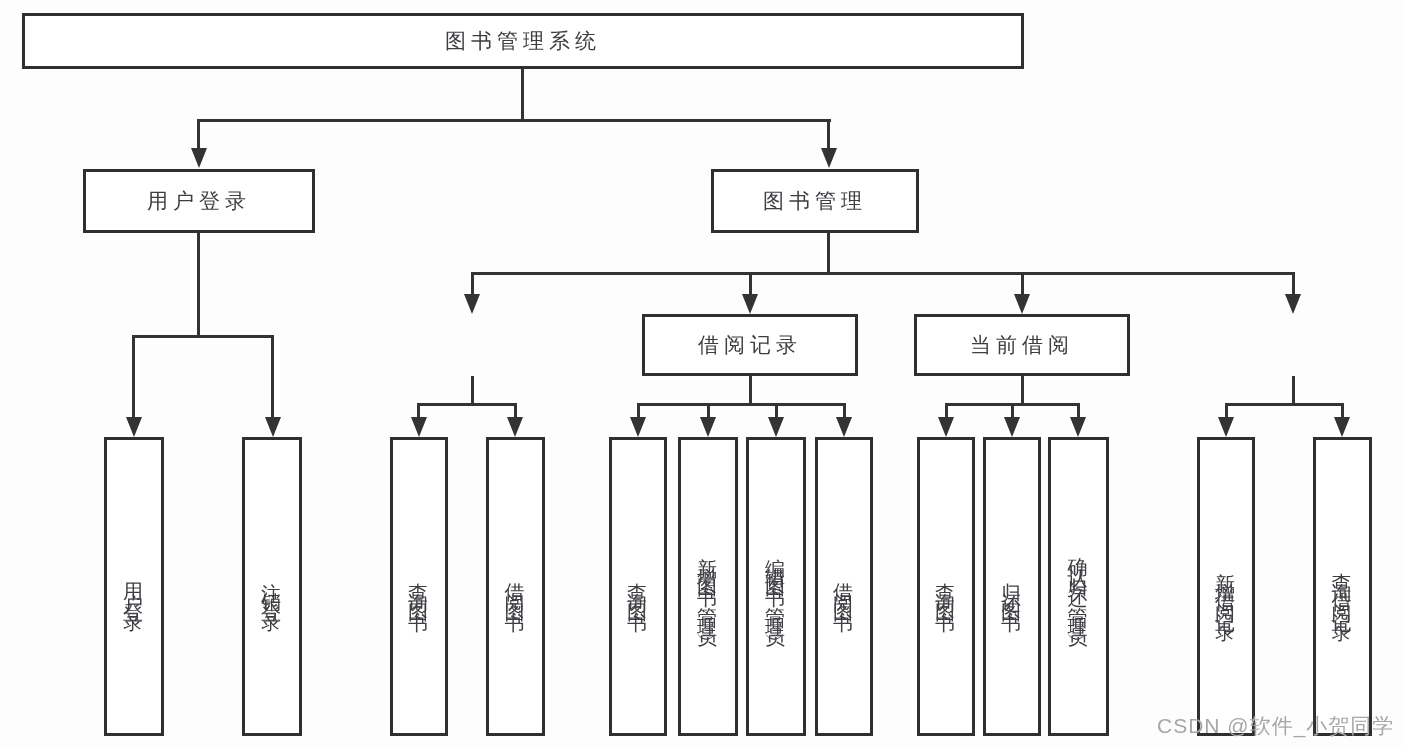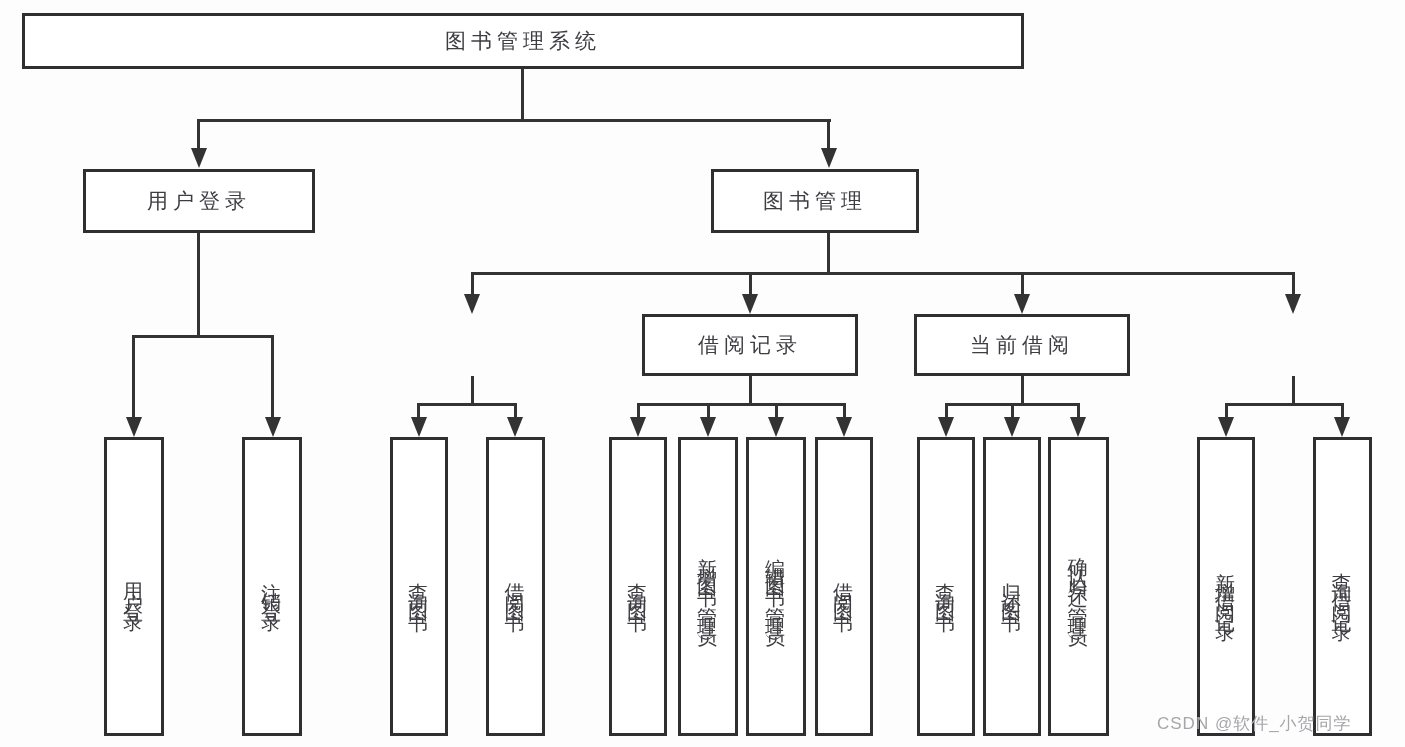--- a/index.html
+++ b/index.html
@@ -26,21 +26,21 @@
   .vl { position:absolute; width:3px; background:#333333; }
   .hl { position:absolute; height:3px; background:#333333; }
   .arr {
     position:absolute; width:0; height:0;
     border-left:8px solid transparent;
     border-right:8px solid transparent;
     border-top:20px solid #333333;
   }
   .watermark {
     position:absolute; left:1157px; top:712px;
-    font-size:17px; color:#a6a6ab; letter-spacing:1px;
+    font-size:21px; color:#a6a6ab; letter-spacing:1px;
     z-index:10; white-space:nowrap;
   }
 </style>
 </head>
 <body>
 
 <div id="canvas">
 
   <div class="box" style="left:22px; top:13px; width:1002px; height:56px;">
     <span>图书管理系统</span>

